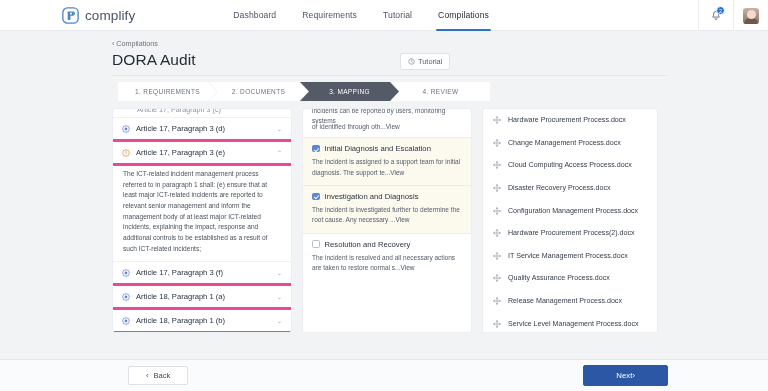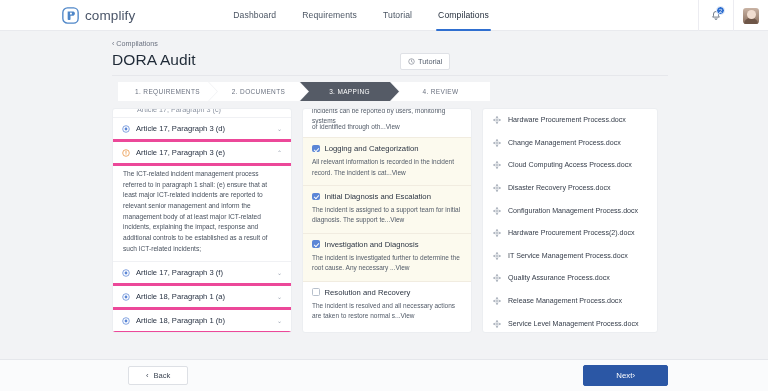--- a/index.html
+++ b/index.html
@@ -292,27 +292,20 @@
       </div>
     </div>
 
     <div class="panel p-mid">
       <div class="scroll">
         <div class="m-cut">
           <div class="desc">incidents can be reported by users, monitoring systems</div>
           <div class="desc">or identified through oth...View</div>
         </div>
 
-        <div class="m-item checked">
-          <div class="m-head">
-            <span class="cbox on"></span>
-            <span class="m-title">Logging and Categorization</span>
-          </div>
-          <div class="desc"><span>All relevant information is recorded in the incident record. The incident is cat...</span><span class="view">View</span></div>
-        </div>
 
         <div class="m-item checked">
           <div class="m-head">
             <span class="cbox on"></span>
             <span class="m-title">Initial Diagnosis and Escalation</span>
           </div>
           <div class="desc"><span>The incident is assigned to a support team for initial diagnosis. The support te...</span><span class="view">View</span></div>
         </div>
 
         <div class="m-item checked">

